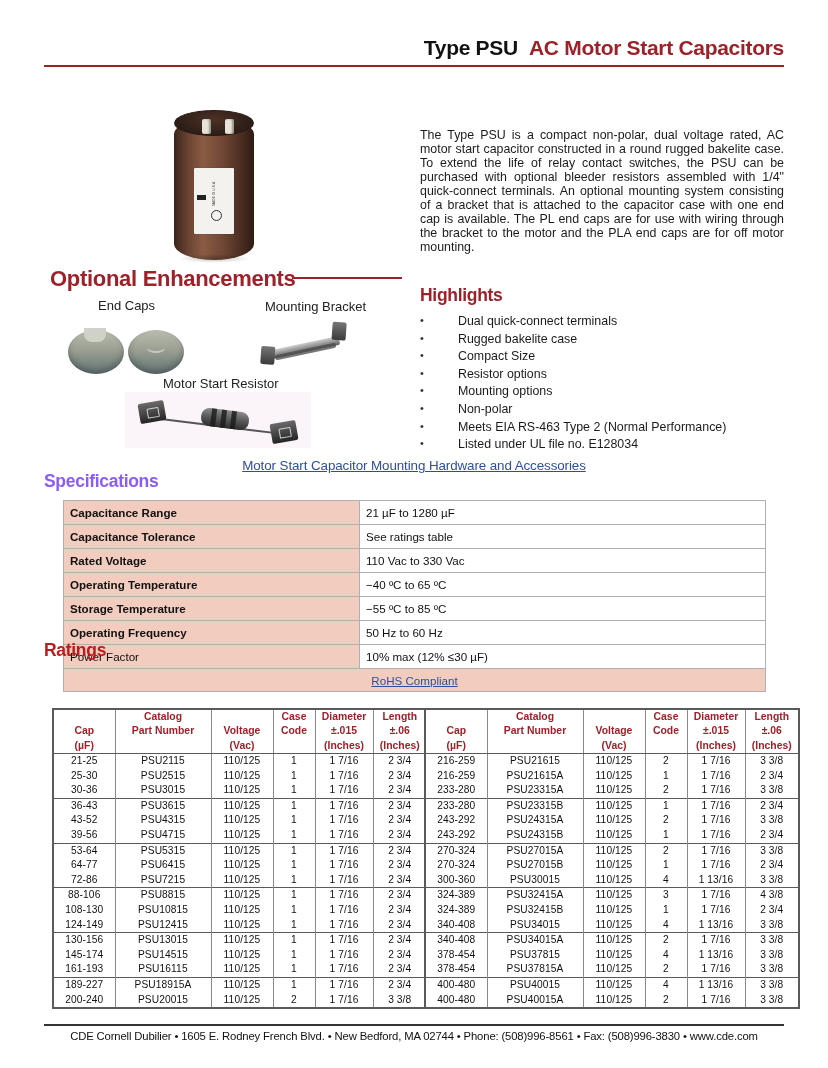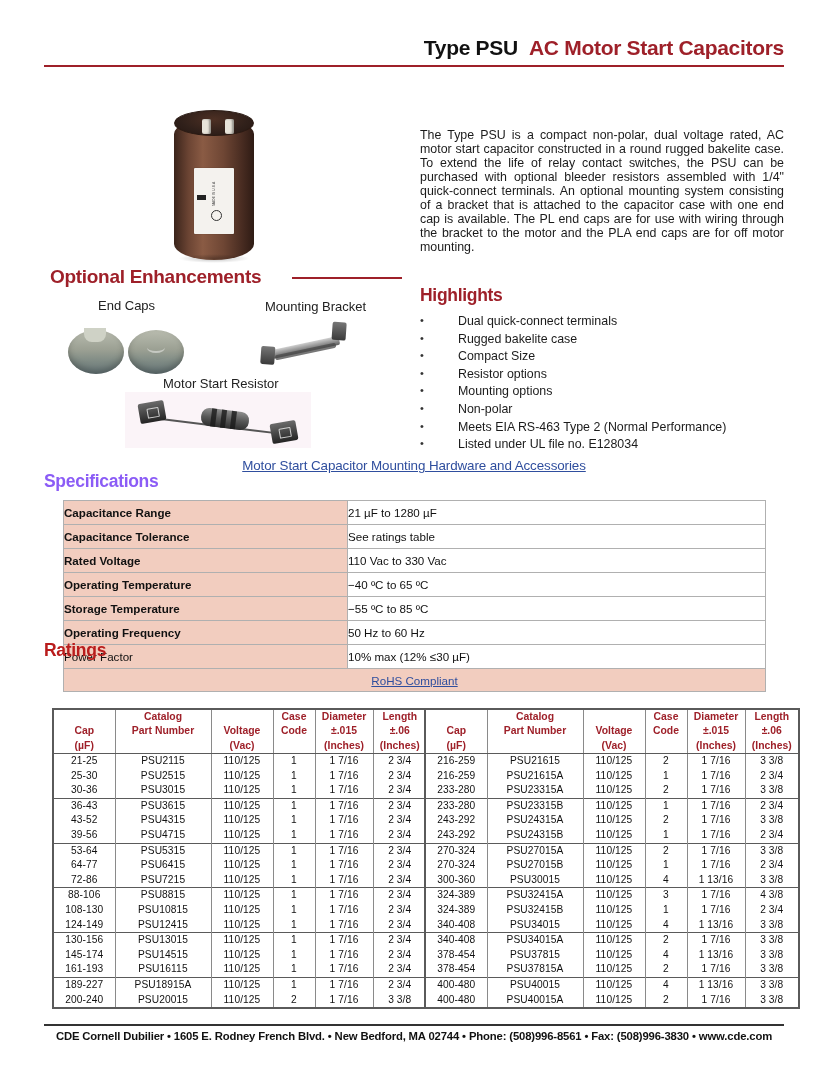--- a/index.html
+++ b/index.html
@@ -76,21 +76,21 @@
   
   .intro{
     position:absolute;left:420px;top:128px;width:364px;
     font-size:12.4px;line-height:14px;color:#1b1b1b;
     text-align:justify;
   }
 
   
   .oe-head{
     position:absolute;left:50px;top:266px;
-    font-size:19px;font-weight:bold;color:#9e2029;letter-spacing:-0.3px;
+    font-size:22px;font-weight:bold;color:#9e2029;letter-spacing:-0.3px;
   }
   .oe-rule{position:absolute;left:292px;top:277px;width:110px;height:2px;background:#9e2029;}
   .lbl-endcaps{position:absolute;left:98px;top:298px;font-size:13px;color:#222;}
   .lbl-bracket{position:absolute;left:265px;top:299px;font-size:13px;color:#222;}
   .lbl-resistor{position:absolute;left:163px;top:376px;font-size:13px;color:#222;}
 
   
   .endcaps{position:absolute;left:68px;top:326px;width:125px;height:50px;}
   .cap-disc{
     position:absolute;width:56px;height:44px;border-radius:50%;
@@ -178,21 +178,21 @@
     position:absolute;left:44px;top:471px;
     font-size:17.5px;font-weight:bold;color:#8b5cf6;letter-spacing:-0.3px;
   }
   .spec-table{
     position:absolute;left:63px;top:500px;width:703px;
     border-collapse:collapse;table-layout:fixed;
     border:1px solid #b0b0b0;
   }
   .spec-table td{
     border:1px solid #b0b0b0;
-    height:23px;padding:0 0;
+    height:23px;padding:0 6px;
     font-size:11.6px;color:#111;
     vertical-align:middle;
   }
   .spec-table td.k{
     width:283px;background:#f2cdbf;font-weight:bold;
   }
   .spec-table td.k.plain{font-weight:normal;}
   .spec-table td.v{background:#ffffff;}
   .spec-table td.rohs{
     background:#f2cdbf;text-align:center;height:22px;
@@ -236,21 +236,21 @@
   table.rt col.c-v{width:62px;}
   table.rt col.c-cc{width:42px;}
   table.rt col.c-d{width:58px;}
   table.rt col.c-l{width:54px;}
   table.rt th.sep-l,table.rt td.sep-l{border-left:1.6px solid #5a5a5a;}
 
   
   .foot-rule{position:absolute;left:44px;right:44px;top:1024px;height:1.5px;background:#333;}
   .footer{
     position:absolute;left:0;right:0;top:1030px;text-align:center;
-    font-size:11.3px;font-weight:bold;color:#111;letter-spacing:-0.15px;
+    font-size:11.3px;font-weight:normal;color:#111;letter-spacing:-0.15px;
   }
 </style>
 </head>
 <body>
 
 <div class="page">
 
   <div class="hdr-title">
     <span class="blk">Type PSU</span><span class="blk">&nbsp;&nbsp;</span><span class="red">AC Motor Start Capacitors</span>
   </div>

